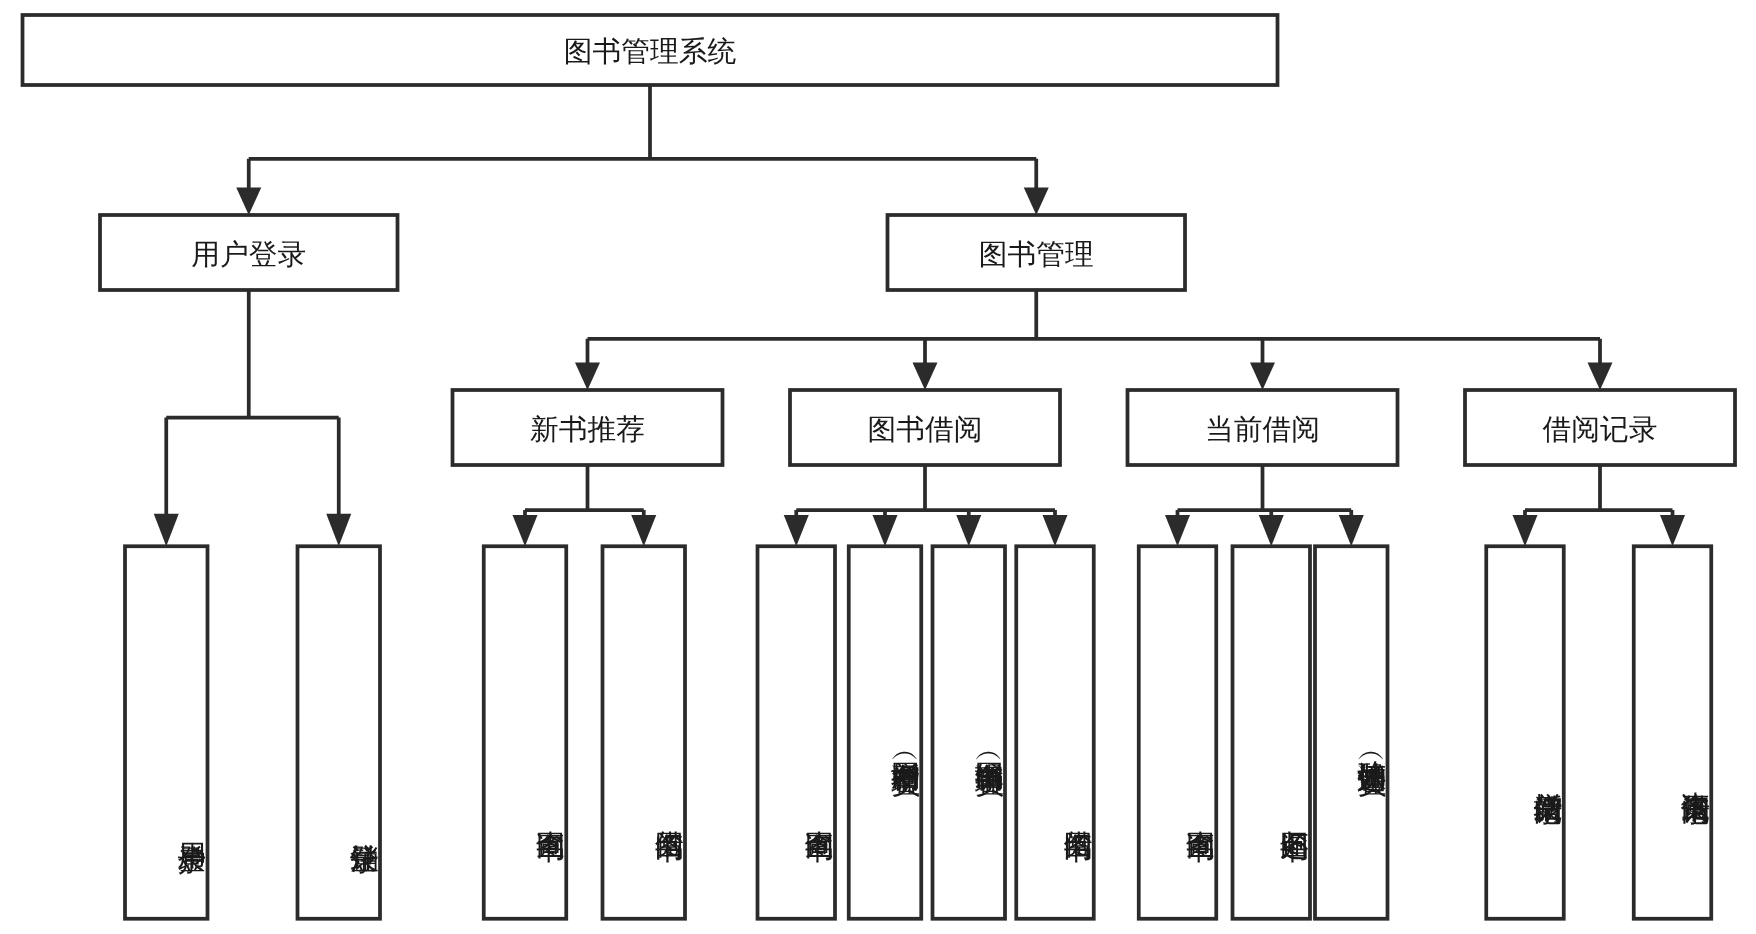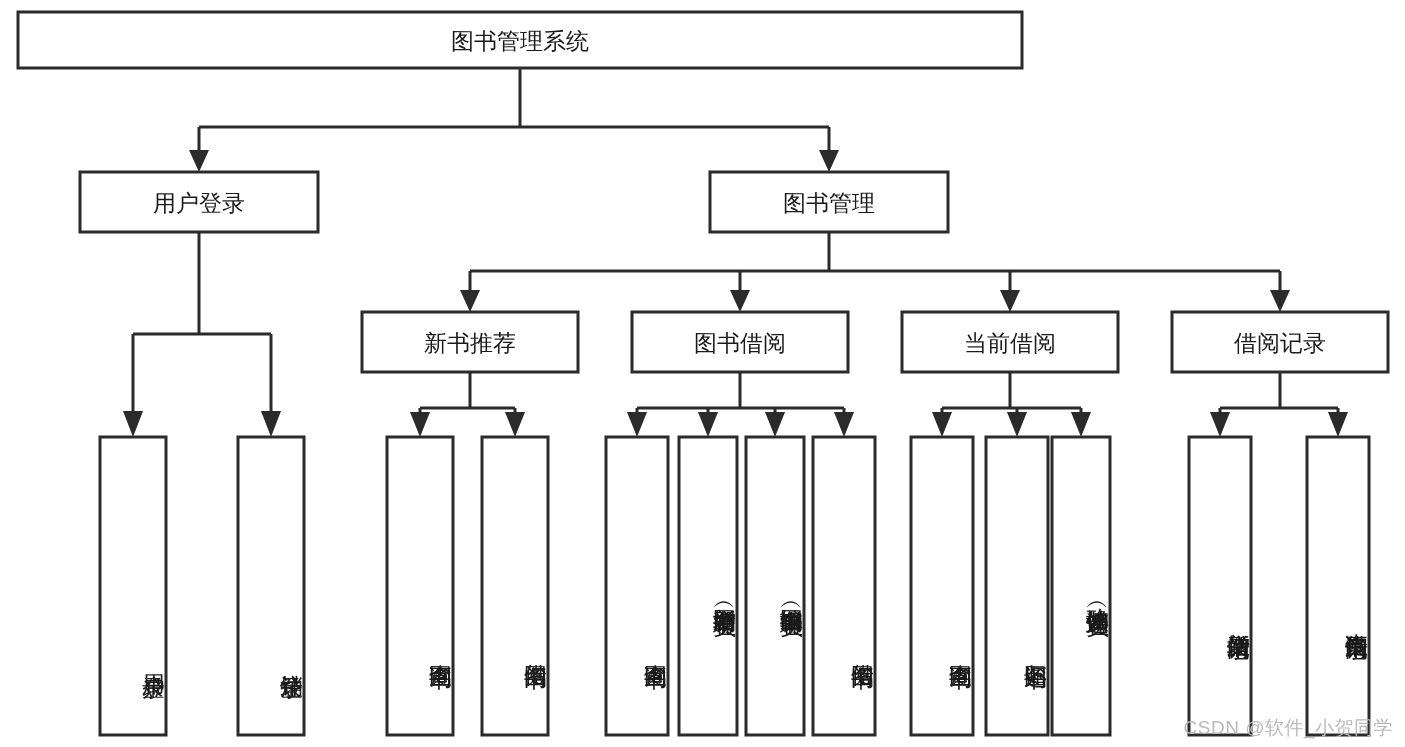--- a/index.html
+++ b/index.html
@@ -208,15 +208,14 @@
   <div class="node-label-v" style="left:606px; top:437px; width:62px; height:298px; padding-top:62px;">查询图书</div>
   <div class="node-label-v" style="left:679px; top:437px; width:58px; height:298px; padding-top:8px;">新增图书（管理员）</div>
   <div class="node-label-v" style="left:746px; top:437px; width:58px; height:298px; padding-top:8px;">编辑图书（管理员）</div>
   <div class="node-label-v" style="left:813px; top:437px; width:62px; height:298px; padding-top:62px;">借阅图书</div>
   <div class="node-label-v" style="left:911px; top:437px; width:62px; height:298px; padding-top:62px;">查询图书</div>
   <div class="node-label-v" style="left:986px; top:437px; width:62px; height:298px; padding-top:62px;">归还图书</div>
   <div class="node-label-v" style="left:1052px; top:437px; width:58px; height:298px; padding-top:8px;">确认归还（管理员）</div>
   <div class="node-label-v" style="left:1189px; top:437px; width:62px; height:298px; padding-top:32px;">新增借阅记录</div>
   <div class="node-label-v" style="left:1307px; top:437px; width:62px; height:298px; padding-top:32px;">查询借阅记录</div>
 
-  <div class="watermark">CSDN @软件_小贺同学</div>
 
 </div>
 
 </body></html>

